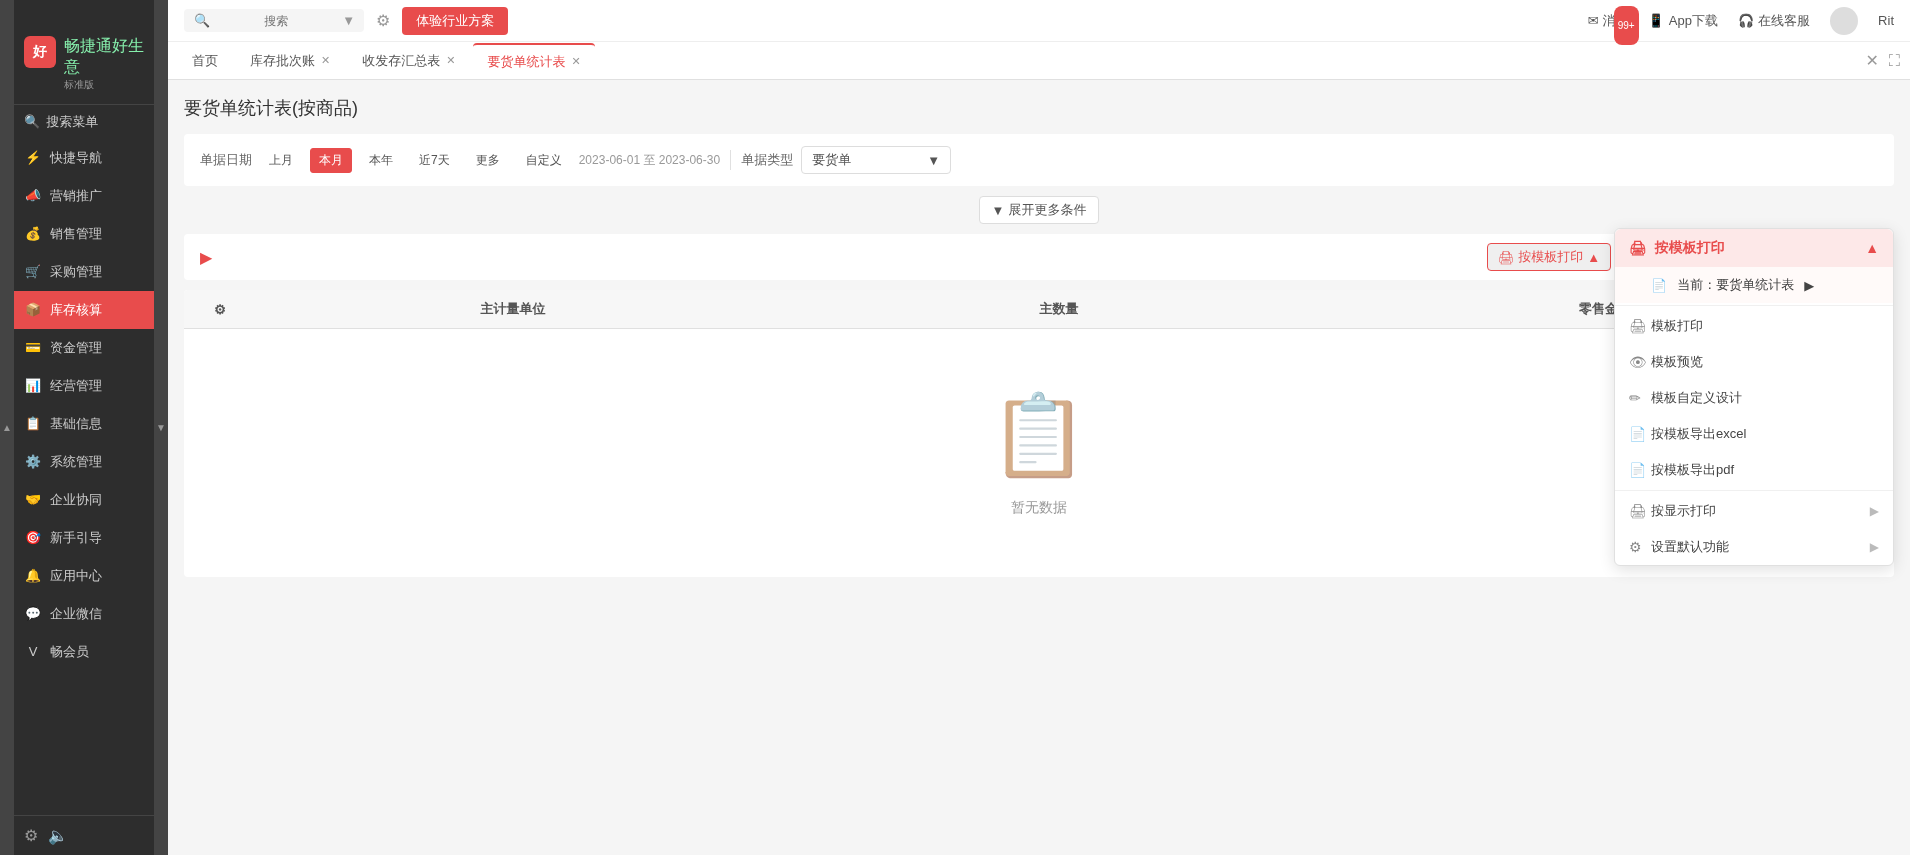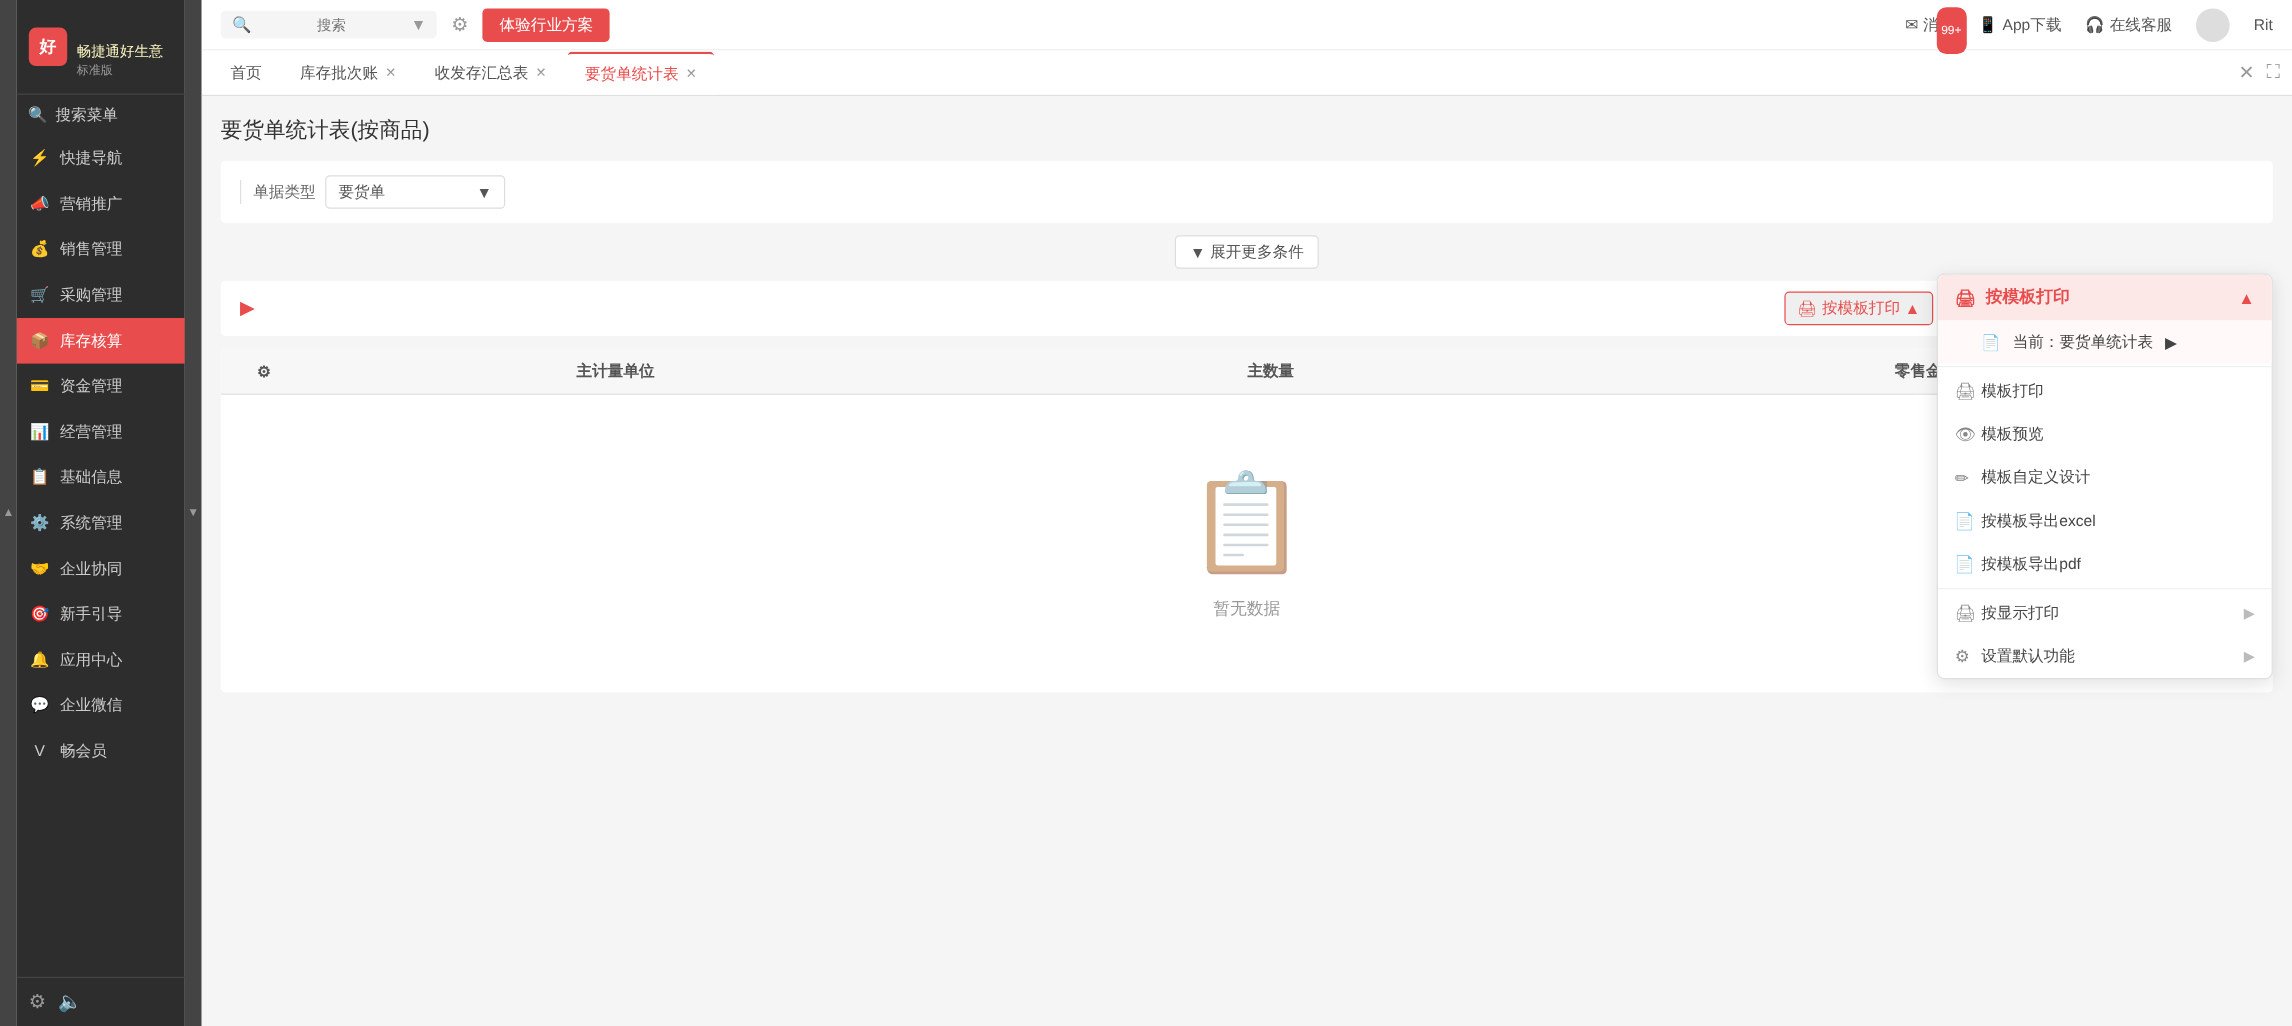--- a/index.html
+++ b/index.html
@@ -2,21 +2,21 @@
 <html><head>
   <meta charset="utf-8">
   <style>
     * { margin: 0; padding: 0; box-sizing: border-box; }
     body { font-family: 'Microsoft YaHei', sans-serif; font-size: 13px; background: #f5f5f5; color: #333; width: 1910px; height: 855px; overflow: hidden; display: flex; }
 
     
     .sidebar { width: 140px; background: #2d2d2d; color: #ccc; display: flex; flex-direction: column; height: 855px; flex-shrink: 0; }
     .sidebar-logo { padding: 12px 10px; display: flex; align-items: center; gap: 8px; border-bottom: 1px solid #444; }
     .logo-icon { width: 32px; height: 32px; background: #e84c4c; border-radius: 6px; display: flex; align-items: center; justify-content: center; color: white; font-size: 14px; font-weight: bold; flex-shrink: 0; }
-    .logo-text { font-size: 12px; color: #fef9c3; line-height: 1.3; margin-top: 24px; }
+    .logo-text { font-size: 16px; color: #86efac; line-height: 1.3; margin-top: 24px; }
     .logo-sub { font-size: 10px; color: #999; }
     .sidebar-search { padding: 8px 10px; display: flex; align-items: center; gap: 6px; cursor: pointer; color: #ccc; font-size: 13px; }
     .sidebar-nav { flex: 1; overflow-y: auto; }
     .nav-item { padding: 10px 10px; display: flex; align-items: center; gap: 8px; cursor: pointer; color: #ccc; font-size: 13px; position: relative; }
     .nav-item.active { background: #e84c4c; color: white; }
     .nav-item .nav-icon { width: 18px; height: 18px; display: flex; align-items: center; justify-content: center; flex-shrink: 0; }
     .sidebar-bottom { padding: 10px; display: flex; gap: 10px; border-top: 1px solid #444; }
     .sidebar-bottom-btn { cursor: pointer; color: #999; font-size: 16px; }
     .sidebar-scroll-up, .sidebar-scroll-down { background: #444; width: 14px; display: flex; align-items: center; justify-content: center; cursor: pointer; color: #999; font-size: 10px; flex-shrink: 0; }
 
@@ -227,20 +227,30 @@
       <div style="margin-left: auto; display: flex; gap: 10px; align-items: center;">
   <span style="cursor:pointer;color:#999;font-size:16px;">✕</span>
   <span style="cursor:pointer;color:#999;font-size:16px;">⛶</span>
 </div>
     </div>
 
   <div class="page-content">
     <div class="page-title">要货单统计表(按商品)</div>
 
     <div class="filter-bar">
+      <div class="filter-section">
+        <span class="filter-label">单据日期</span>
+        <div class="date-btn">上月</div>
+        <div class="date-btn active">本月</div>
+        <div class="date-btn">本年</div>
+        <div class="date-btn">近7天</div>
+        <div class="date-btn">更多</div>
+        <div class="date-btn">自定义</div>
+        <span class="date-range">2023-06-01 至 2023-06-30</span>
+      </div>
       <div class="filter-divider"></div>
       <div class="filter-section">
         <span class="filter-label">单据类型</span>
         <div class="filter-select">
           <span>要货单</span>
           <span>▼</span>
         </div>
       </div>
     </div>
 

